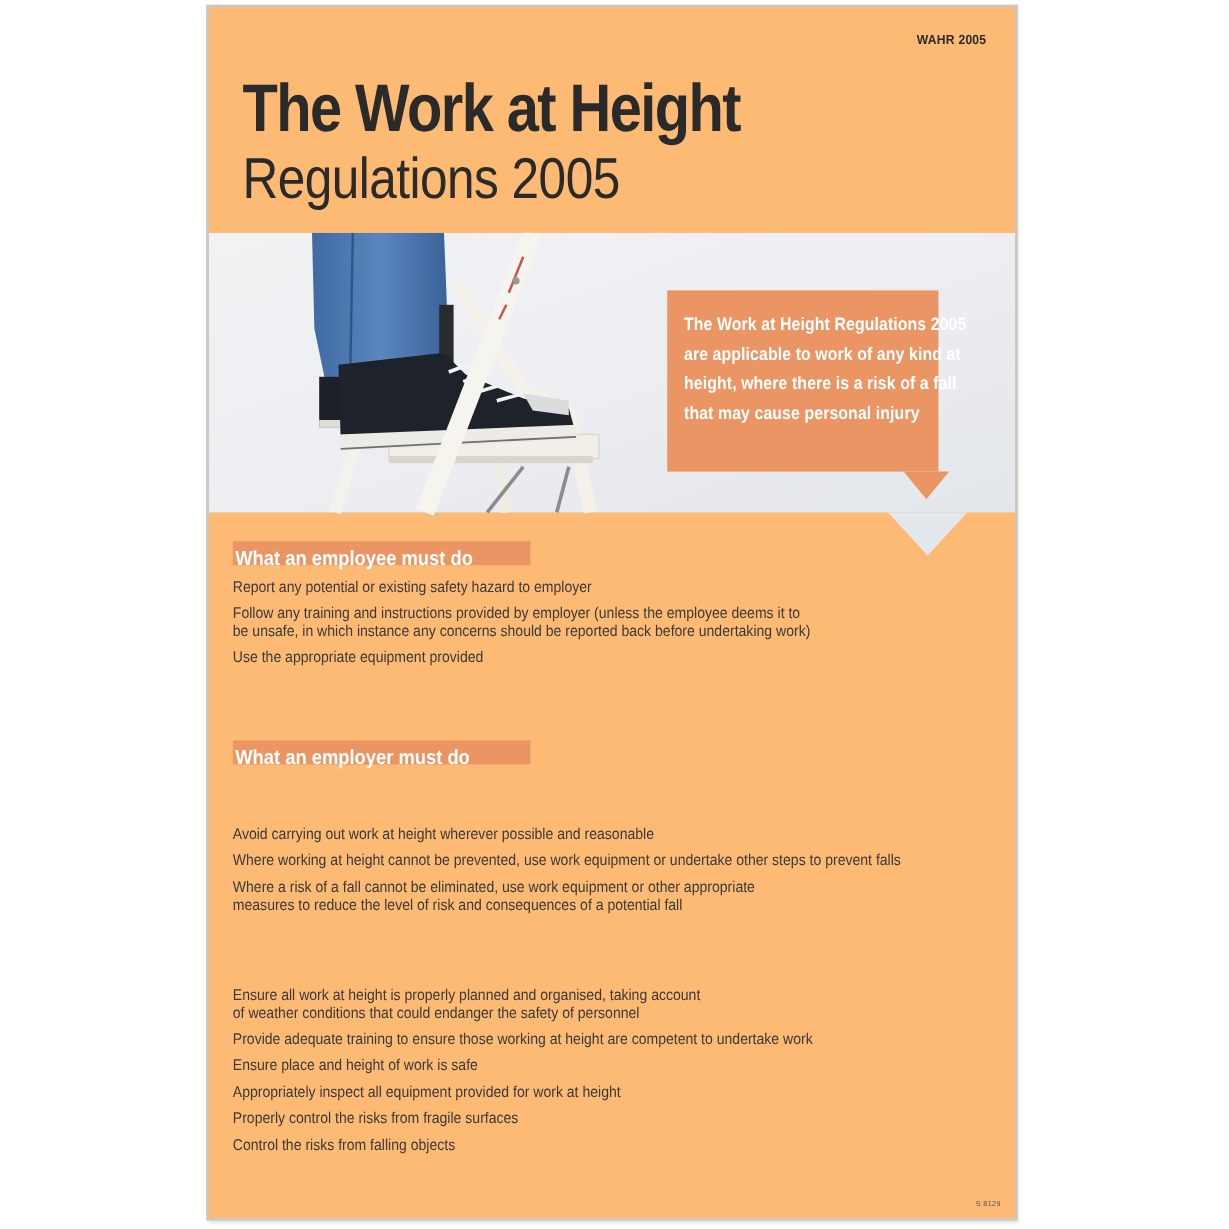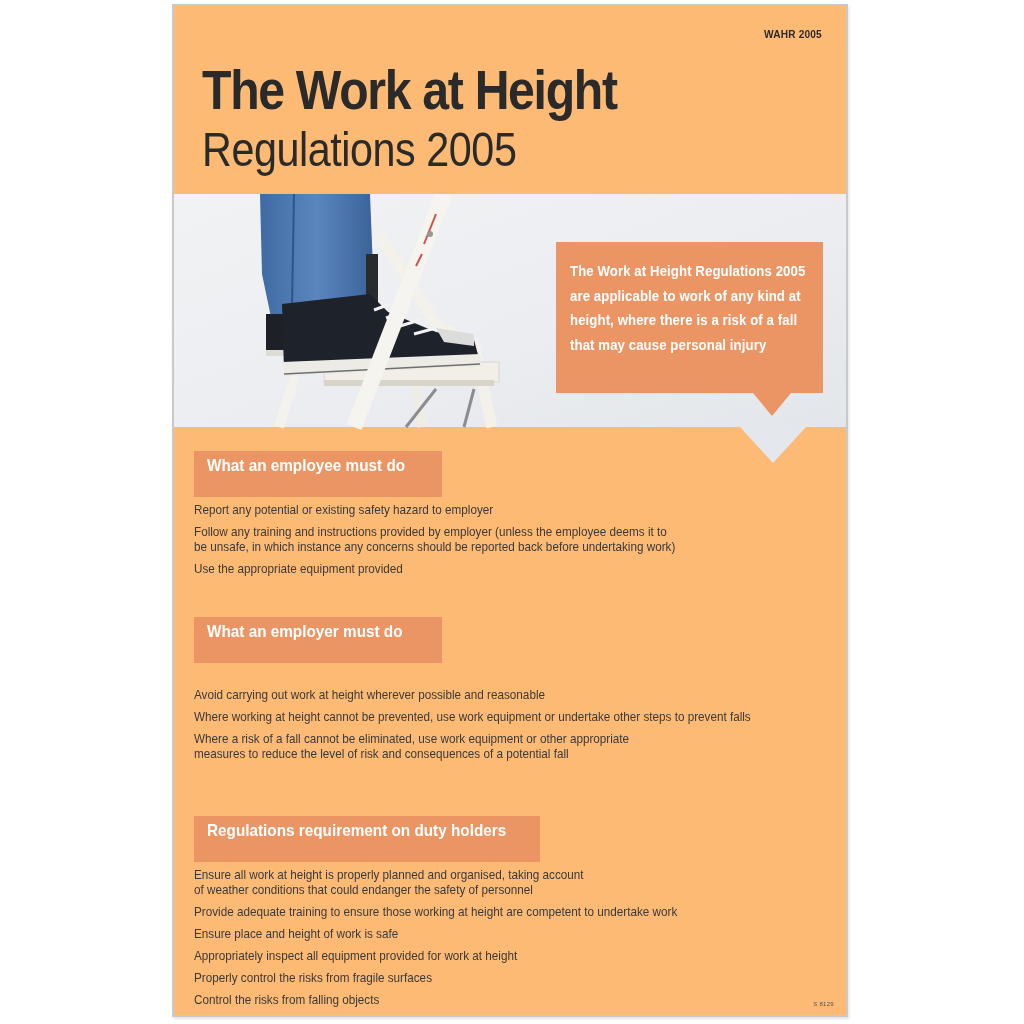--- a/index.html
+++ b/index.html
@@ -16,34 +16,34 @@
       position: absolute; left: 28px; top: 56px; font-size: 56px; font-weight: bold; color: #2a2a2a;
       letter-spacing: -1.5px; transform: scaleX(0.86); transform-origin: left center; line-height: 1; white-space: nowrap;
     }
     .title-sub {
       position: absolute; left: 28px; top: 120px; font-size: 48px; font-weight: normal; color: #2a2a2a;
       letter-spacing: -0.5px; transform: scaleX(0.86); transform-origin: left center; line-height: 1; white-space: nowrap;
     }
     .photo { position: absolute; left: 0; top: 188px; width: 672px; height: 275px; }
     .photo svg { display: block; }
     .callout {
-      position: absolute; left: 382px; top: 236px; width: 267px; height: 151px; background: #ec9564;
+      position: absolute; left: 382px; top: 236px; width: 226px; height: 151px; background: #ec9564;
     }
     .callout-text {
       position: absolute; left: 14px; top: 17px; width: 280px; color: #ffffff; font-size: 15px; font-weight: bold;
       line-height: 24.5px; transform: scaleX(0.88); transform-origin: left top; letter-spacing: 0.1px;
     }
     .callout-pointer {
       position: absolute; left: 197px; top: 151px; width: 0; height: 0;
       border-left: 19px solid transparent; border-right: 19px solid transparent; border-top: 23px solid #ec9564;
     }
     .section { position: absolute; left: 20px; }
     .section-header {
       display: inline-block; background: #ec9564; color: #ffffff; font-weight: bold; font-size: 17px;
-      height: 46px; line-height: 30px; padding: 0 13px; box-sizing: border-box; white-space: nowrap;
+      height: 20px; line-height: 30px; padding: 0 2px; box-sizing: border-box; white-space: nowrap;
     }
     .section-header span { display: inline-block; transform: scaleX(0.9); transform-origin: left center; }
     .items { margin-top: 5px; }
     .item {
       font-size: 13px; color: #3a3a3a; line-height: 15px; margin-bottom: 7px; white-space: nowrap;
       transform: scaleX(0.9); transform-origin: left top;
     }
     .code-bottom {
       position: absolute; right: 12px; bottom: 8px; font-size: 6px; color: #555; letter-spacing: 0.3px;
     }
@@ -135,21 +135,20 @@
   <div class="section" style="top:676px;">
     <div class="items">
       <div class="item">Avoid carrying out work at height wherever possible and reasonable</div>
       <div class="item">Where working at height cannot be prevented, use work equipment or undertake other steps to prevent falls</div>
       <div class="item" style="white-space:pre-line;">Where a risk of a fall cannot be eliminated, use work equipment or other appropriate
 measures to reduce the level of risk and consequences of a potential fall</div>
     </div>
   </div>
 
   <div class="section" style="top:810px;">
-    <div class="section-header" style="width:346px;"><span>Regulations requirement on duty holders</span></div>
     <div class="items">
       <div class="item" style="white-space:pre-line;">Ensure all work at height is properly planned and organised, taking account
 of weather conditions that could endanger the safety of personnel</div>
       <div class="item">Provide adequate training to ensure those working at height are competent to undertake work</div>
       <div class="item">Ensure place and height of work is safe</div>
       <div class="item">Appropriately inspect all equipment provided for work at height</div>
       <div class="item">Properly control the risks from fragile surfaces</div>
       <div class="item">Control the risks from falling objects</div>
     </div>
   </div>

